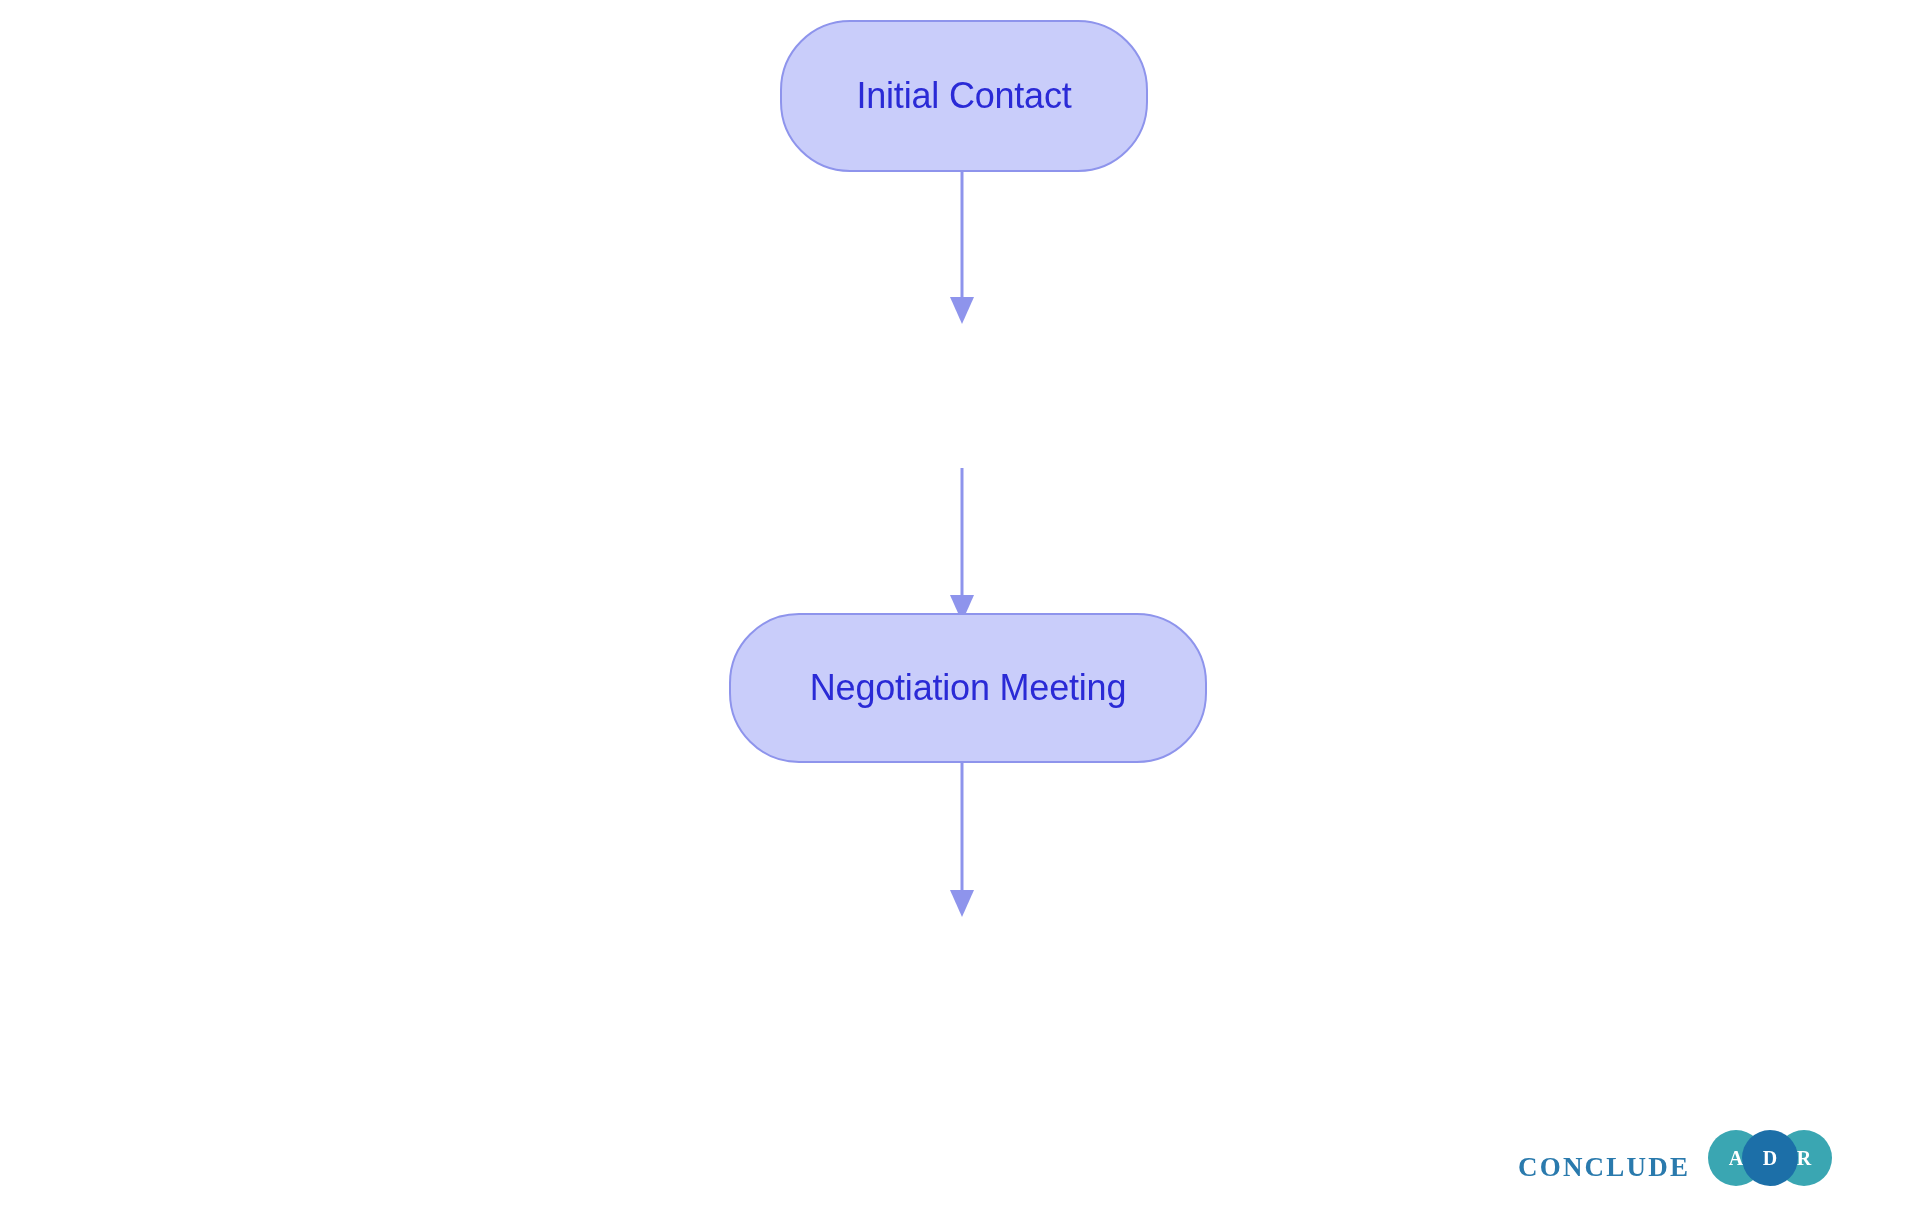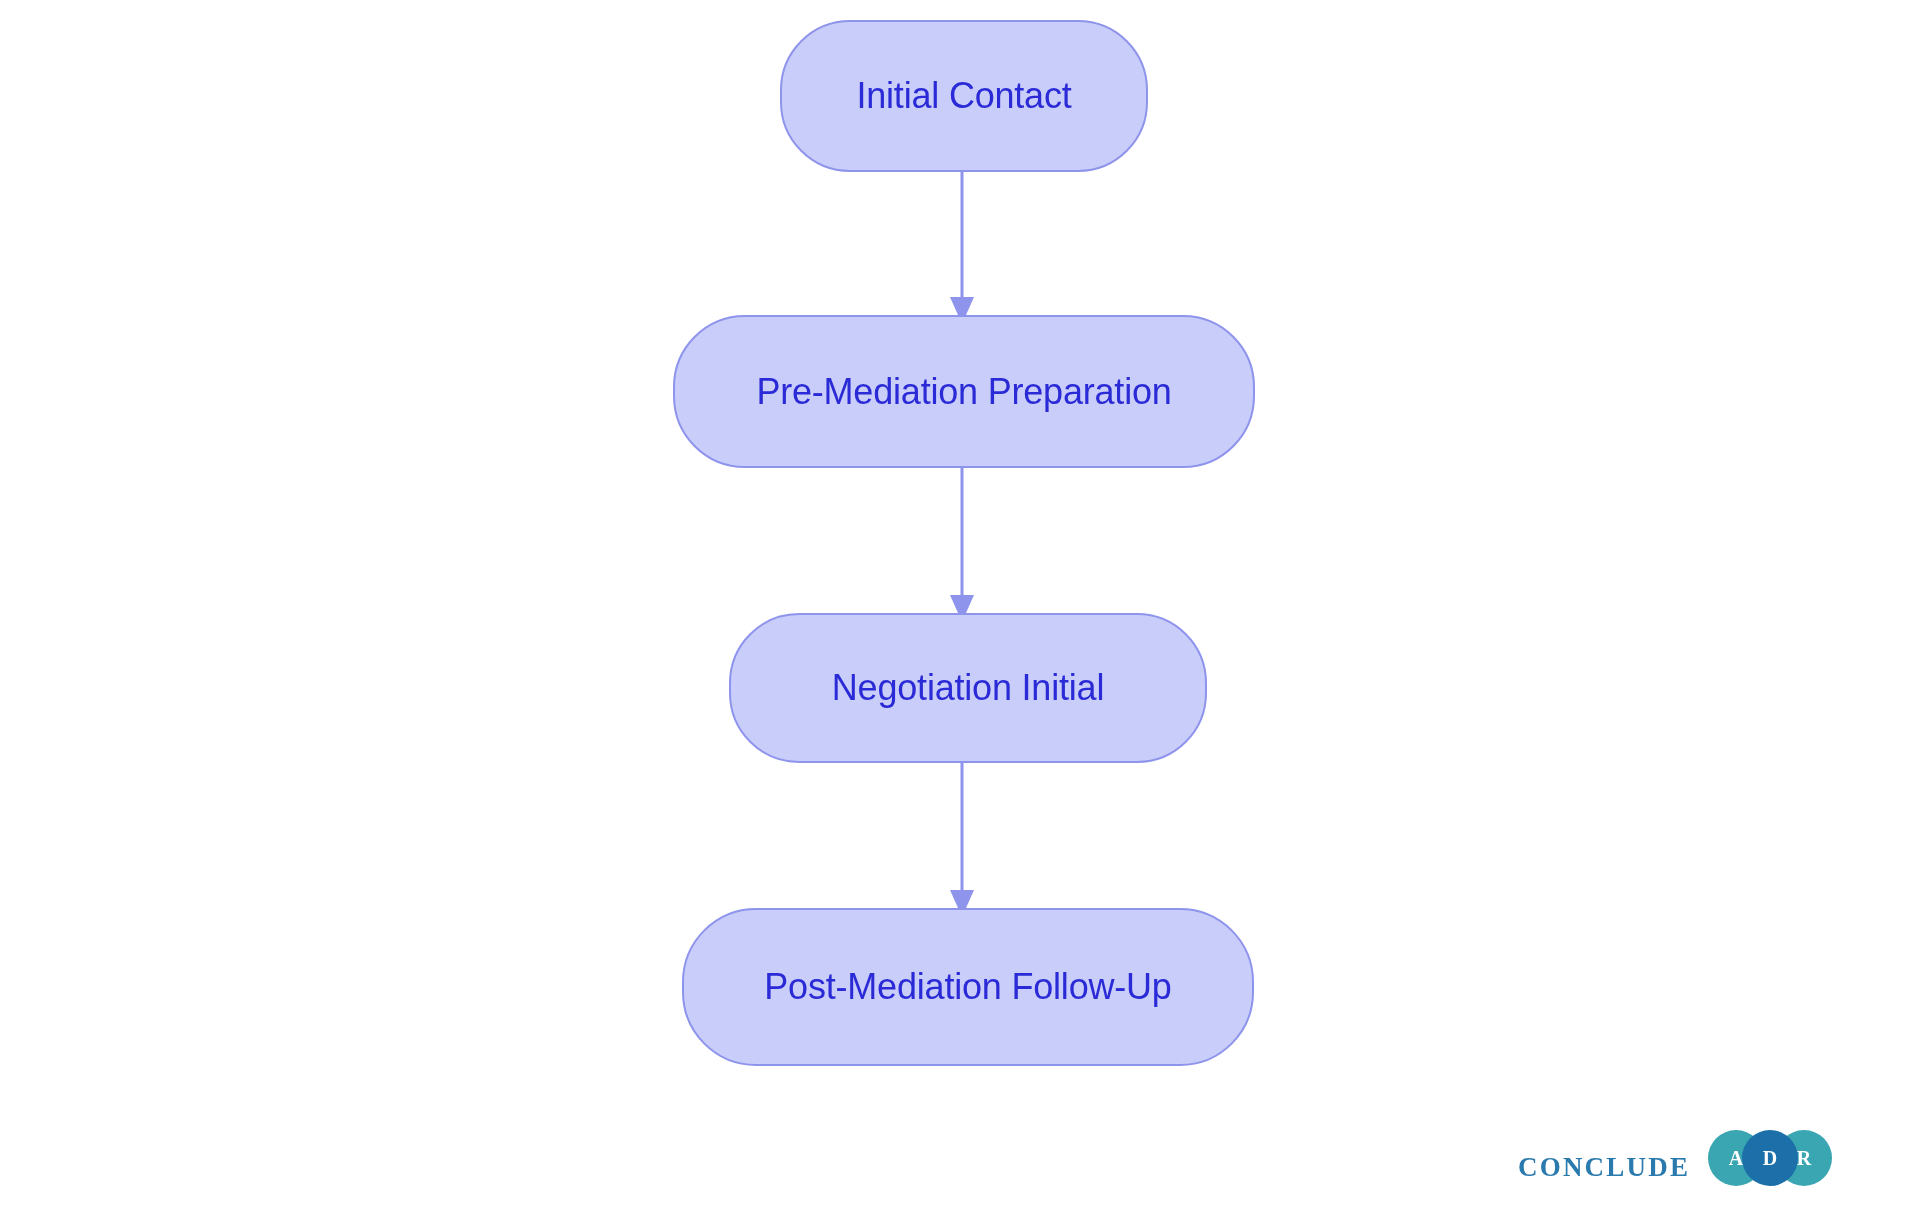--- a/index.html
+++ b/index.html
@@ -120,25 +120,23 @@
 
       <line x1="962" y1="172" x2="962" y2="300" stroke="#8e94ec" stroke-width="3" marker-end="url(#arrowhead)"></line>
 
       <line x1="962" y1="468" x2="962" y2="598" stroke="#8e94ec" stroke-width="3" marker-end="url(#arrowhead)"></line>
 
       <line x1="962" y1="763" x2="962" y2="893" stroke="#8e94ec" stroke-width="3" marker-end="url(#arrowhead)"></line>
     </svg>
 
     <div class="node node-1">Initial Contact</div>
 
-    <div class="node node-2">Pre-Mediation Preparation</div>
 
-    <div class="node node-3">Negotiation Initial</div>
+    <div class="node node-3">Negotiation Meeting</div>
 
-    <div class="node node-4">Post-Mediation Follow-Up</div>
 
   </div>
 
   <div class="brand">
     <div class="brand-word">CONCLUDE</div>
     <div class="brand-marks">
       <div class="brand-circle c-a">A</div>
       <div class="brand-circle c-r">R</div>
       <div class="brand-circle c-d">D</div>
     </div>

